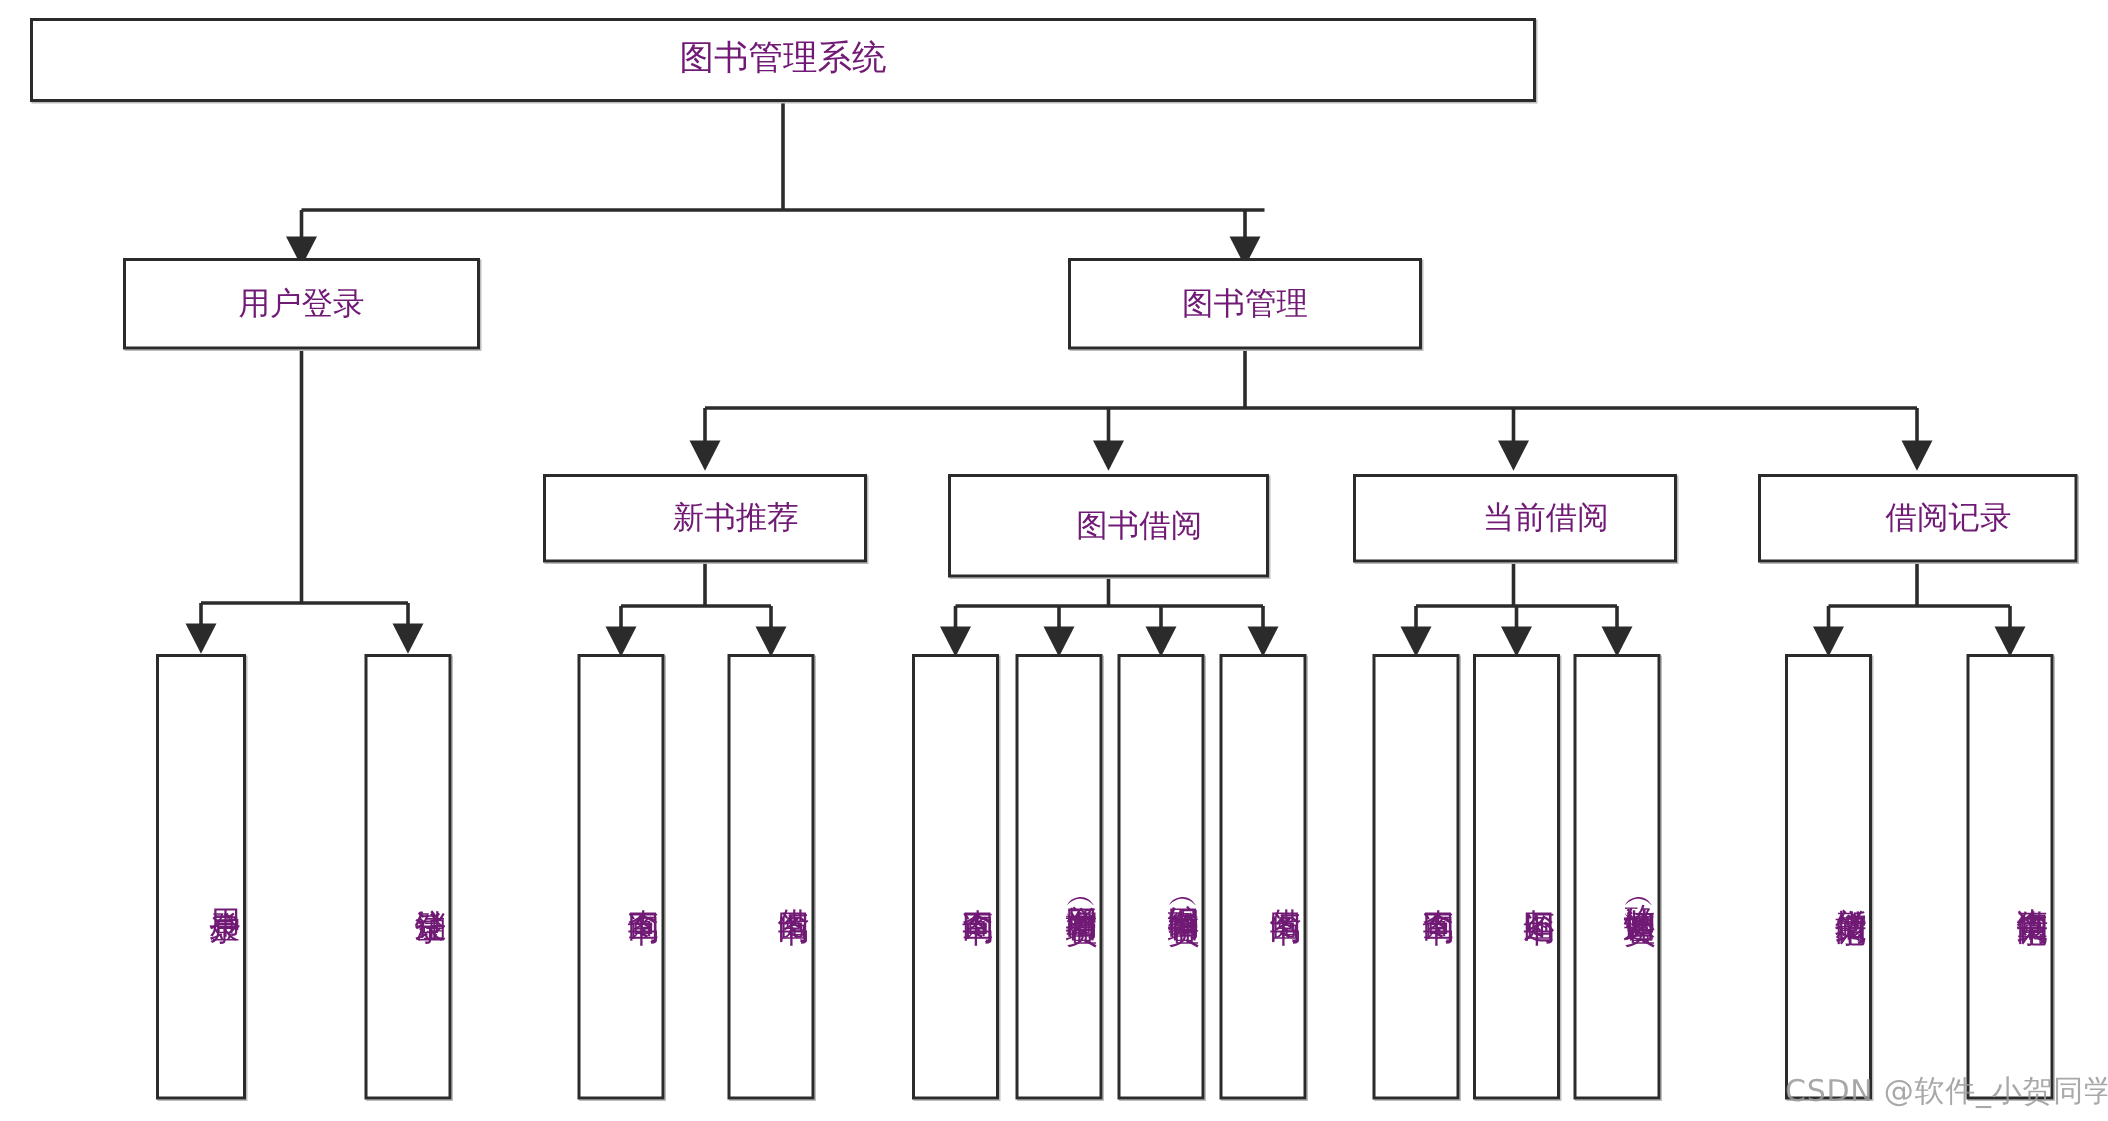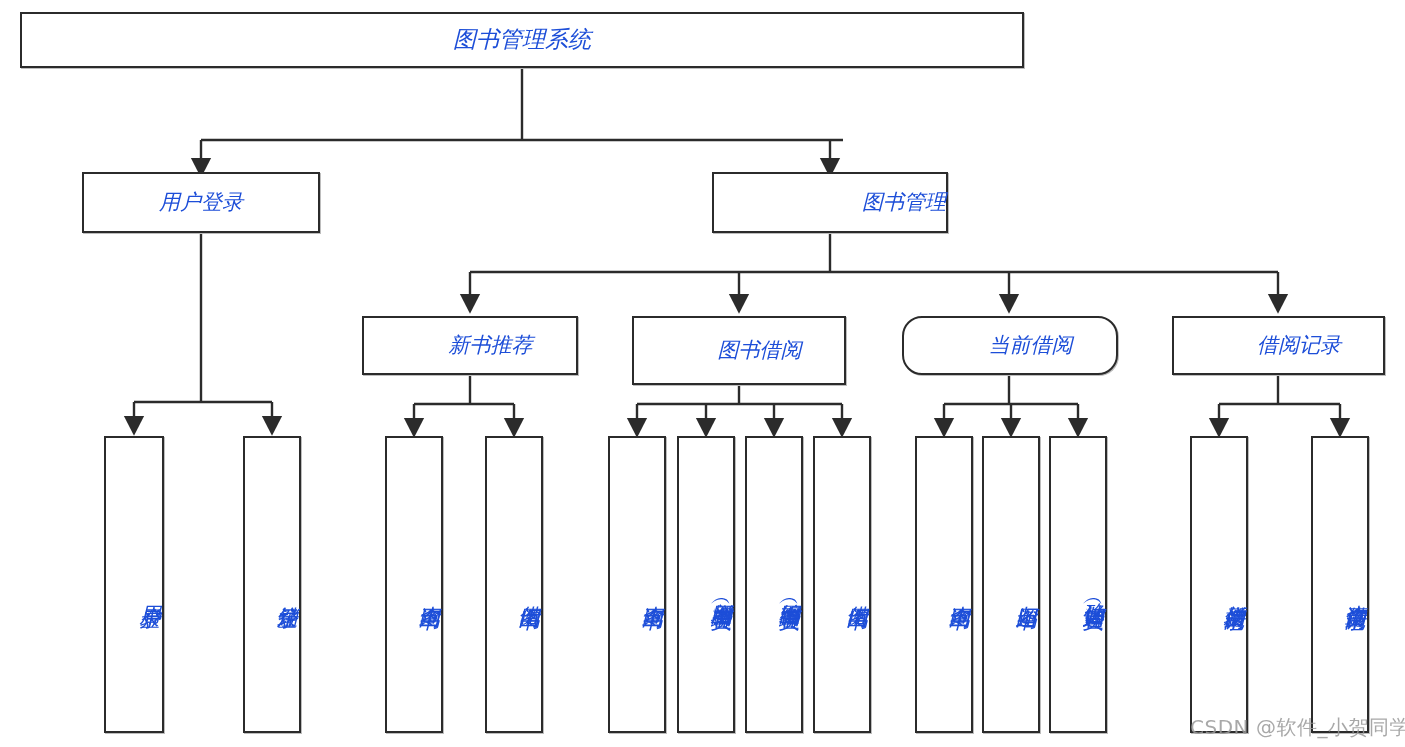--- a/index.html
+++ b/index.html
@@ -27,22 +27,21 @@
   }
   .node {
     position: absolute;
     box-sizing: border-box;
     background: #ffffff;
     border: 2px solid #2b2b2b;
     box-shadow: 1px 1px 0 0 #bdbdbd;
     display: flex;
     align-items: center;
     justify-content: center;
-    color: #1d4ed8;
-    font-style: italic;
+    color: #701a75;
   }
   .node.horiz {
     writing-mode: horizontal-tb;
   }
   .node.vert {
     writing-mode: vertical-rl;
     text-orientation: upright;
     letter-spacing: 0.06em;
     align-items: flex-start;
     justify-content: center;
@@ -123,31 +122,31 @@
     </g>
   </svg>
 
   <div class="node horiz lvl0" style="left: 20px; top: 12px; width: 1004px; height: 56px;">
     <span class="node-label">图书管理系统</span>
   </div>
 
   <div class="node horiz lvl1" style="left: 82px; top: 172px; width: 238px; height: 61px;">
     <span class="node-label">用户登录</span>
   </div>
-  <div class="node horiz lvl1" style="left: 712px; top: 172px; width: 236px; height: 61px; justify-content: flex-end;">
+  <div class="node horiz lvl1" style="left: 712px; top: 172px; width: 236px; height: 61px;">
     <span class="node-label">图书管理</span>
   </div>
 
   <div class="node horiz lvl2" style="left: 362px; top: 316px; width: 216px; height: 59px;">
     <span class="node-label">新书推荐</span>
   </div>
   <div class="node horiz lvl2" style="left: 632px; top: 316px; width: 214px; height: 69px;">
     <span class="node-label">图书借阅</span>
   </div>
-  <div class="node horiz lvl2" style="left: 902px; top: 316px; width: 216px; height: 59px; border-radius: 20px;">
+  <div class="node horiz lvl2" style="left: 902px; top: 316px; width: 216px; height: 59px;">
     <span class="node-label">当前借阅</span>
   </div>
   <div class="node horiz lvl2" style="left: 1172px; top: 316px; width: 213px; height: 59px; align-items: center;">
     <span class="node-label">借阅记录</span>
   </div>
 
   <div class="node vert lvl3" style="left: 104px; top: 436px; width: 60px; height: 297px;">
     <span class="node-label">用户登录</span>
   </div>
   <div class="node vert lvl3" style="left: 243px; top: 436px; width: 58px; height: 297px;">

